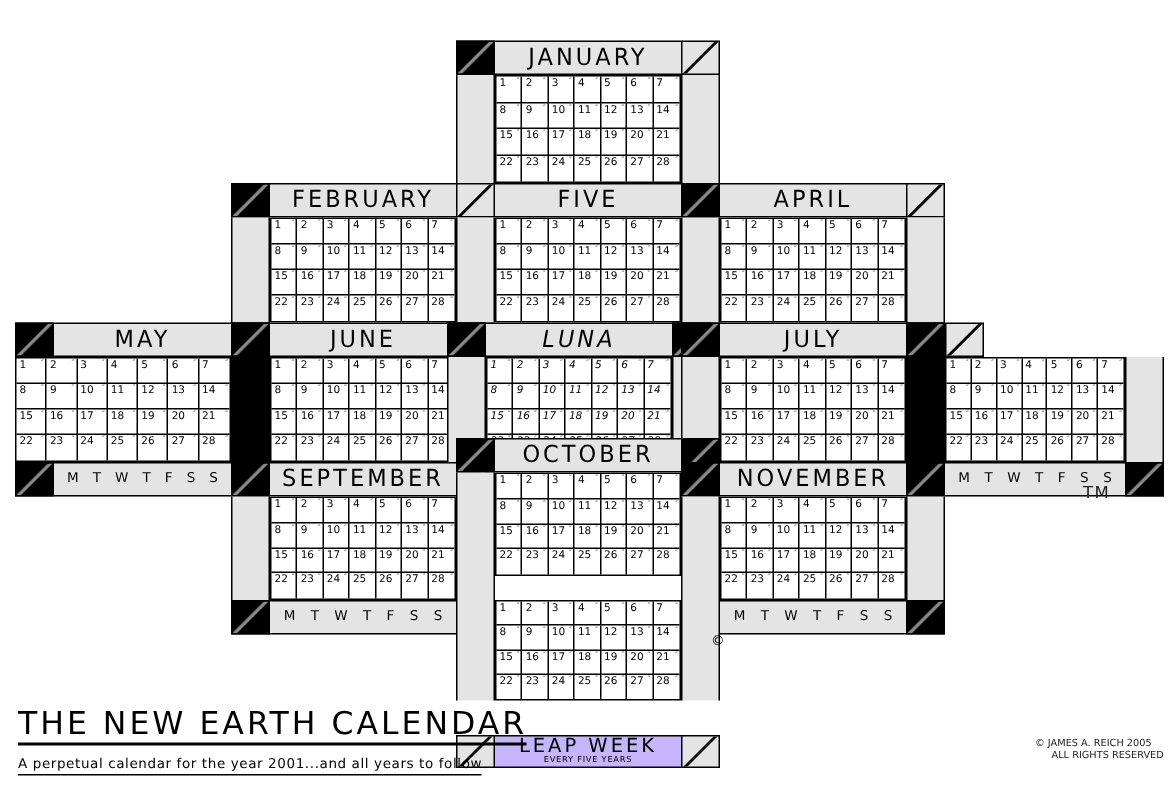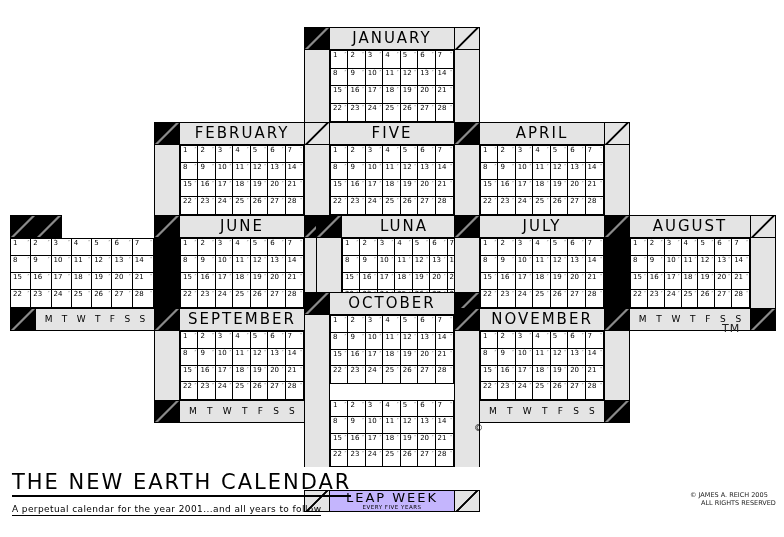--- a/index.html
+++ b/index.html
@@ -448,20 +448,23 @@
             <div class="cell">
               <span class="dn">28</span>
             </div>
           </div>
           <div class="strip gray"></div>
         </div>
       </div>
       <div class="month-block" style="left: 10px; top: 215px; width: 170px;">
         <div class="mbar">
           <div class="csq black"></div>
+          <div class="tbar">
+            <span class="mtitle">MAY</span>
+          </div>
           <div class="csq black"></div>
         </div>
         <div class="grow" style="height: 70px;">
           <div class="dgrid">
             <div class="cell">
               <span class="dn">1</span>
             </div>
             <div class="cell">
               <span class="dn">2</span>
             </div>
@@ -652,21 +655,21 @@
             <div class="cell">
               <span class="dn">27</span>
             </div>
             <div class="cell">
               <span class="dn">28</span>
             </div>
           </div>
           <div class="strip gray"></div>
         </div>
       </div>
-      <div class="month-block" style="left: 316px; top: 215px; width: 176px;">
+      <div class="month-block" style="left: 298px; top: 215px; width: 176px; font-style: italic;">
         <div class="mbar">
           <div class="csq black"></div>
           <div class="tbar">
             <span class="mtitle">LUNA</span>
           </div>
           <div class="csq black"></div>
         </div>
         <div class="grow" style="height: 70px;">
           <div class="strip gray"></div>
           <div class="dgrid">
@@ -853,23 +856,20 @@
             <div class="cell">
               <span class="dn">28</span>
             </div>
           </div>
           <div class="strip black"></div>
         </div>
       </div>
       <div class="month-block" style="left: 604px; top: 215px; width: 172px;">
         <div class="mbar">
           <div class="csq black"></div>
-          <div class="tbar">
-            <span class="mtitle">AUGUST</span>
-          </div>
           <div class="csq diag"></div>
         </div>
         <div class="grow" style="height: 70px;">
           <div class="strip black"></div>
           <div class="dgrid">
             <div class="cell">
               <span class="dn">1</span>
             </div>
             <div class="cell">
               <span class="dn">2</span>

